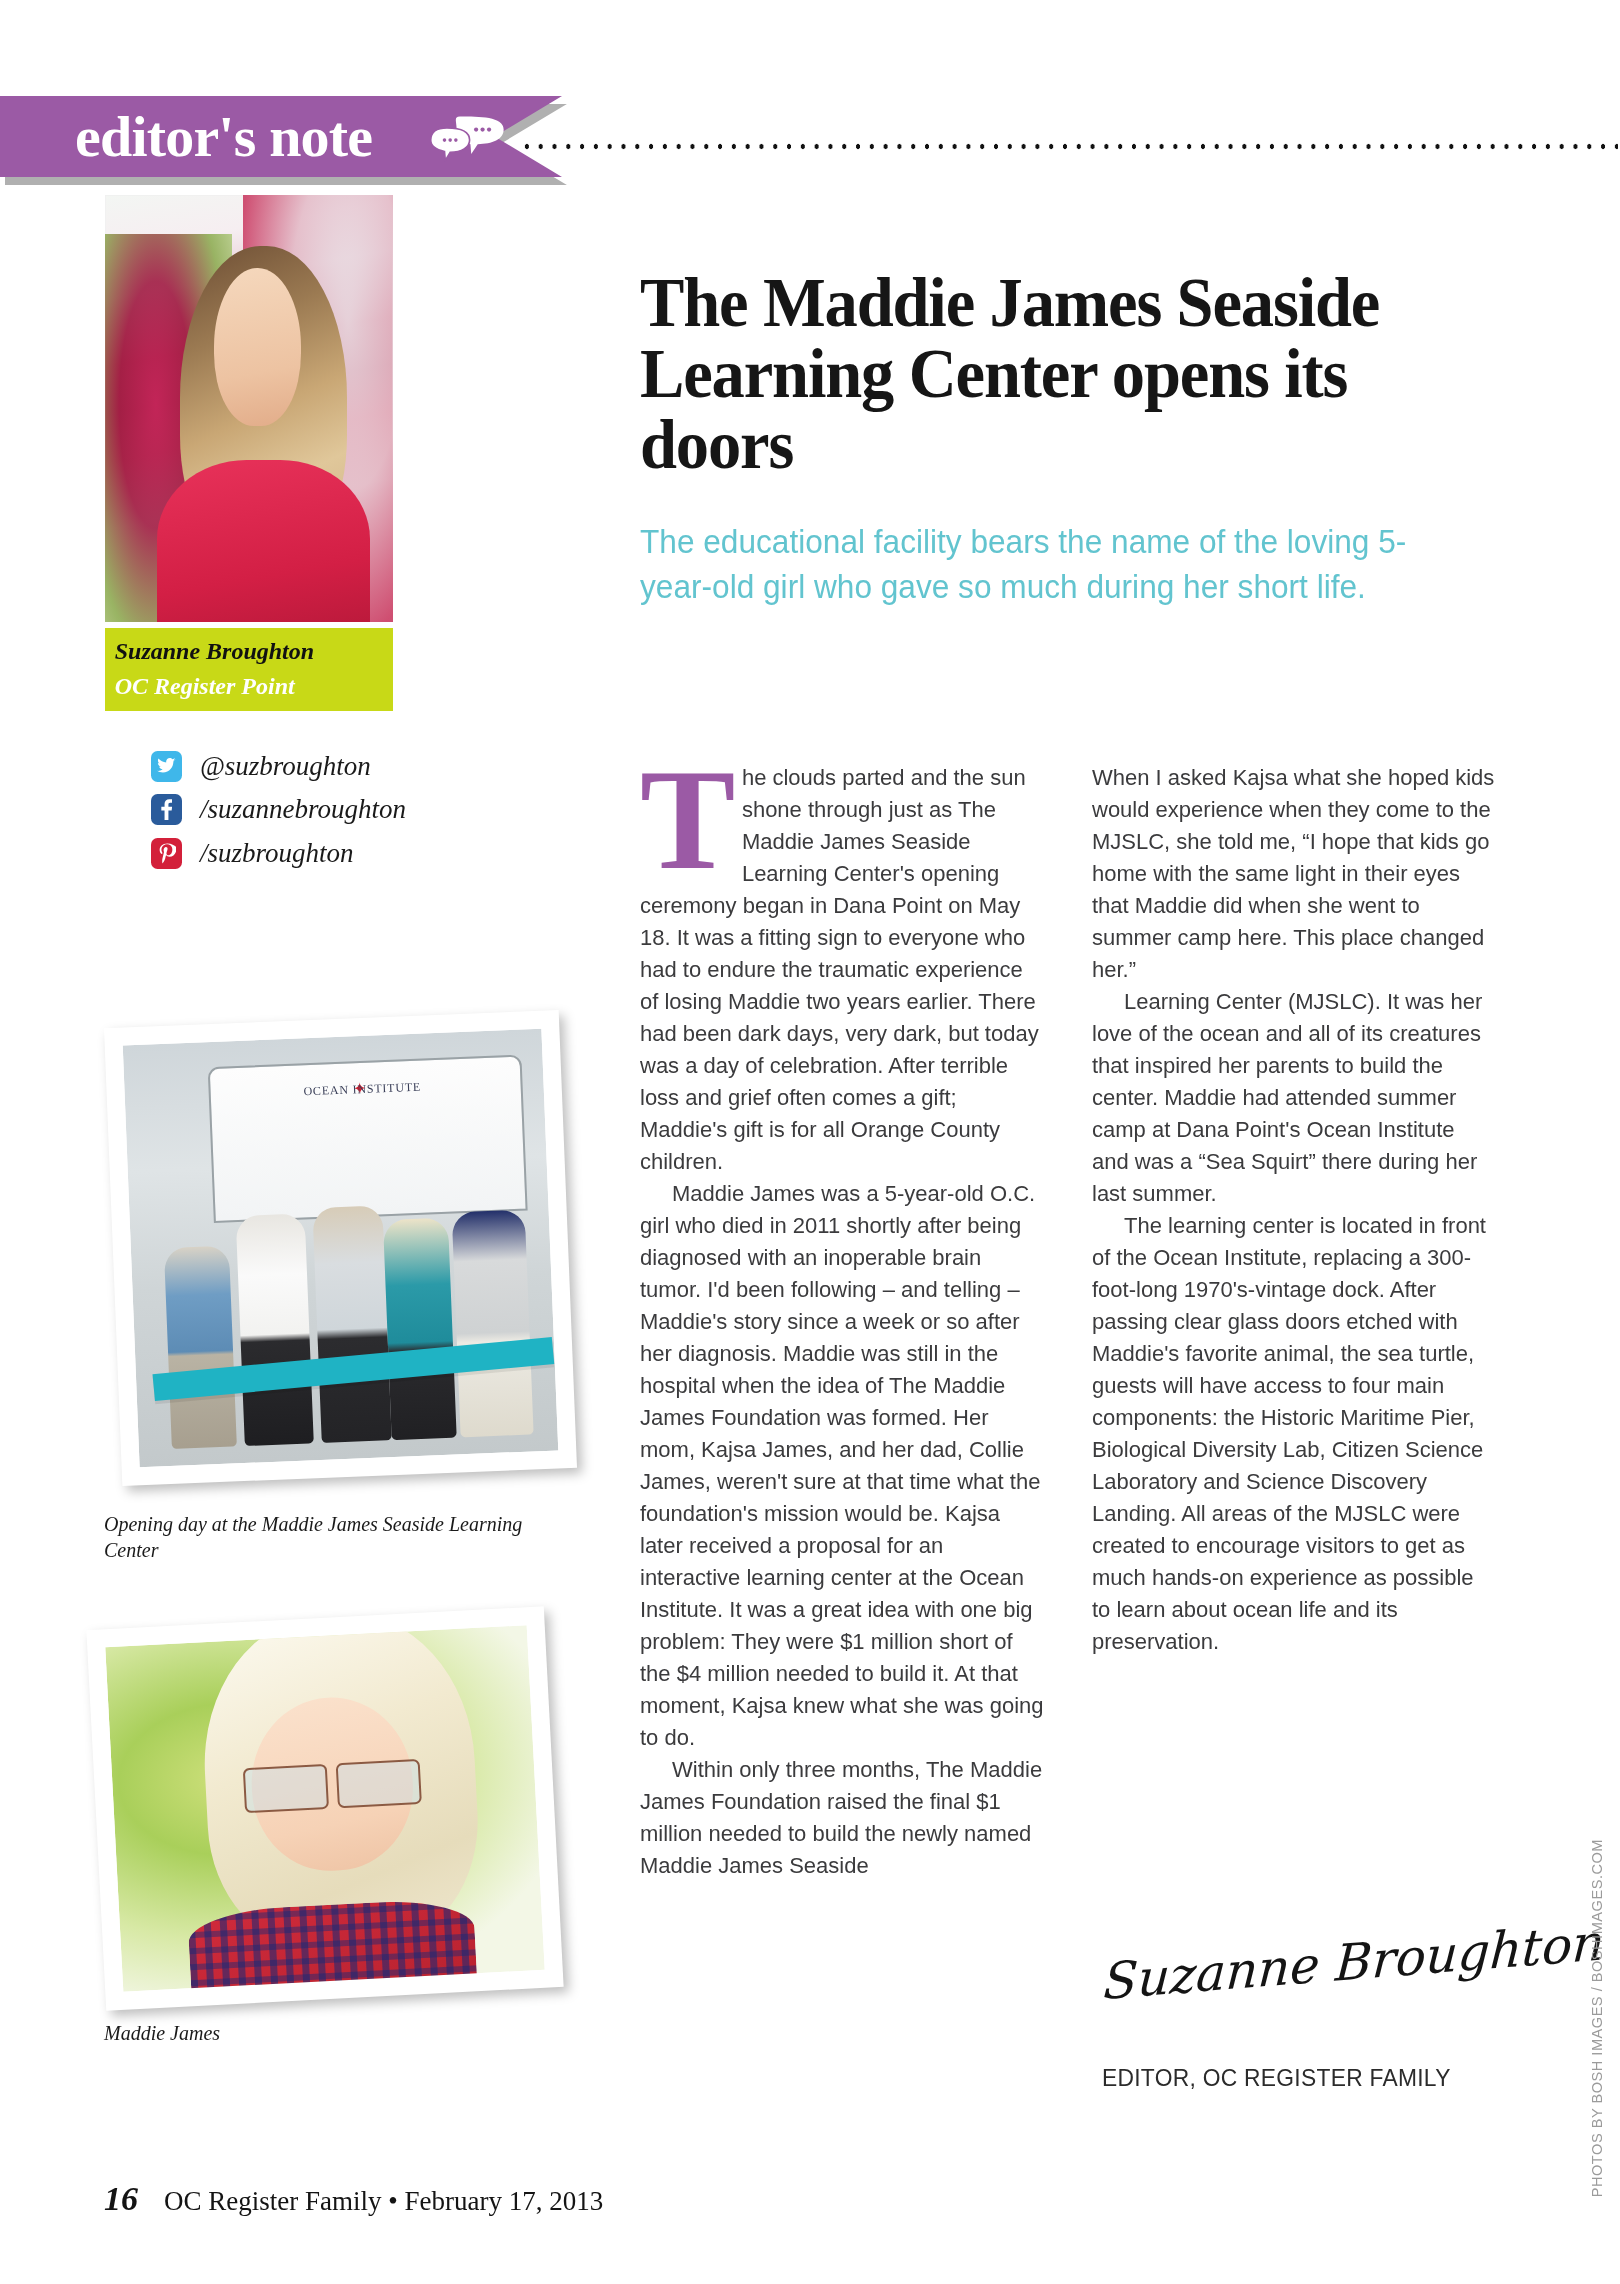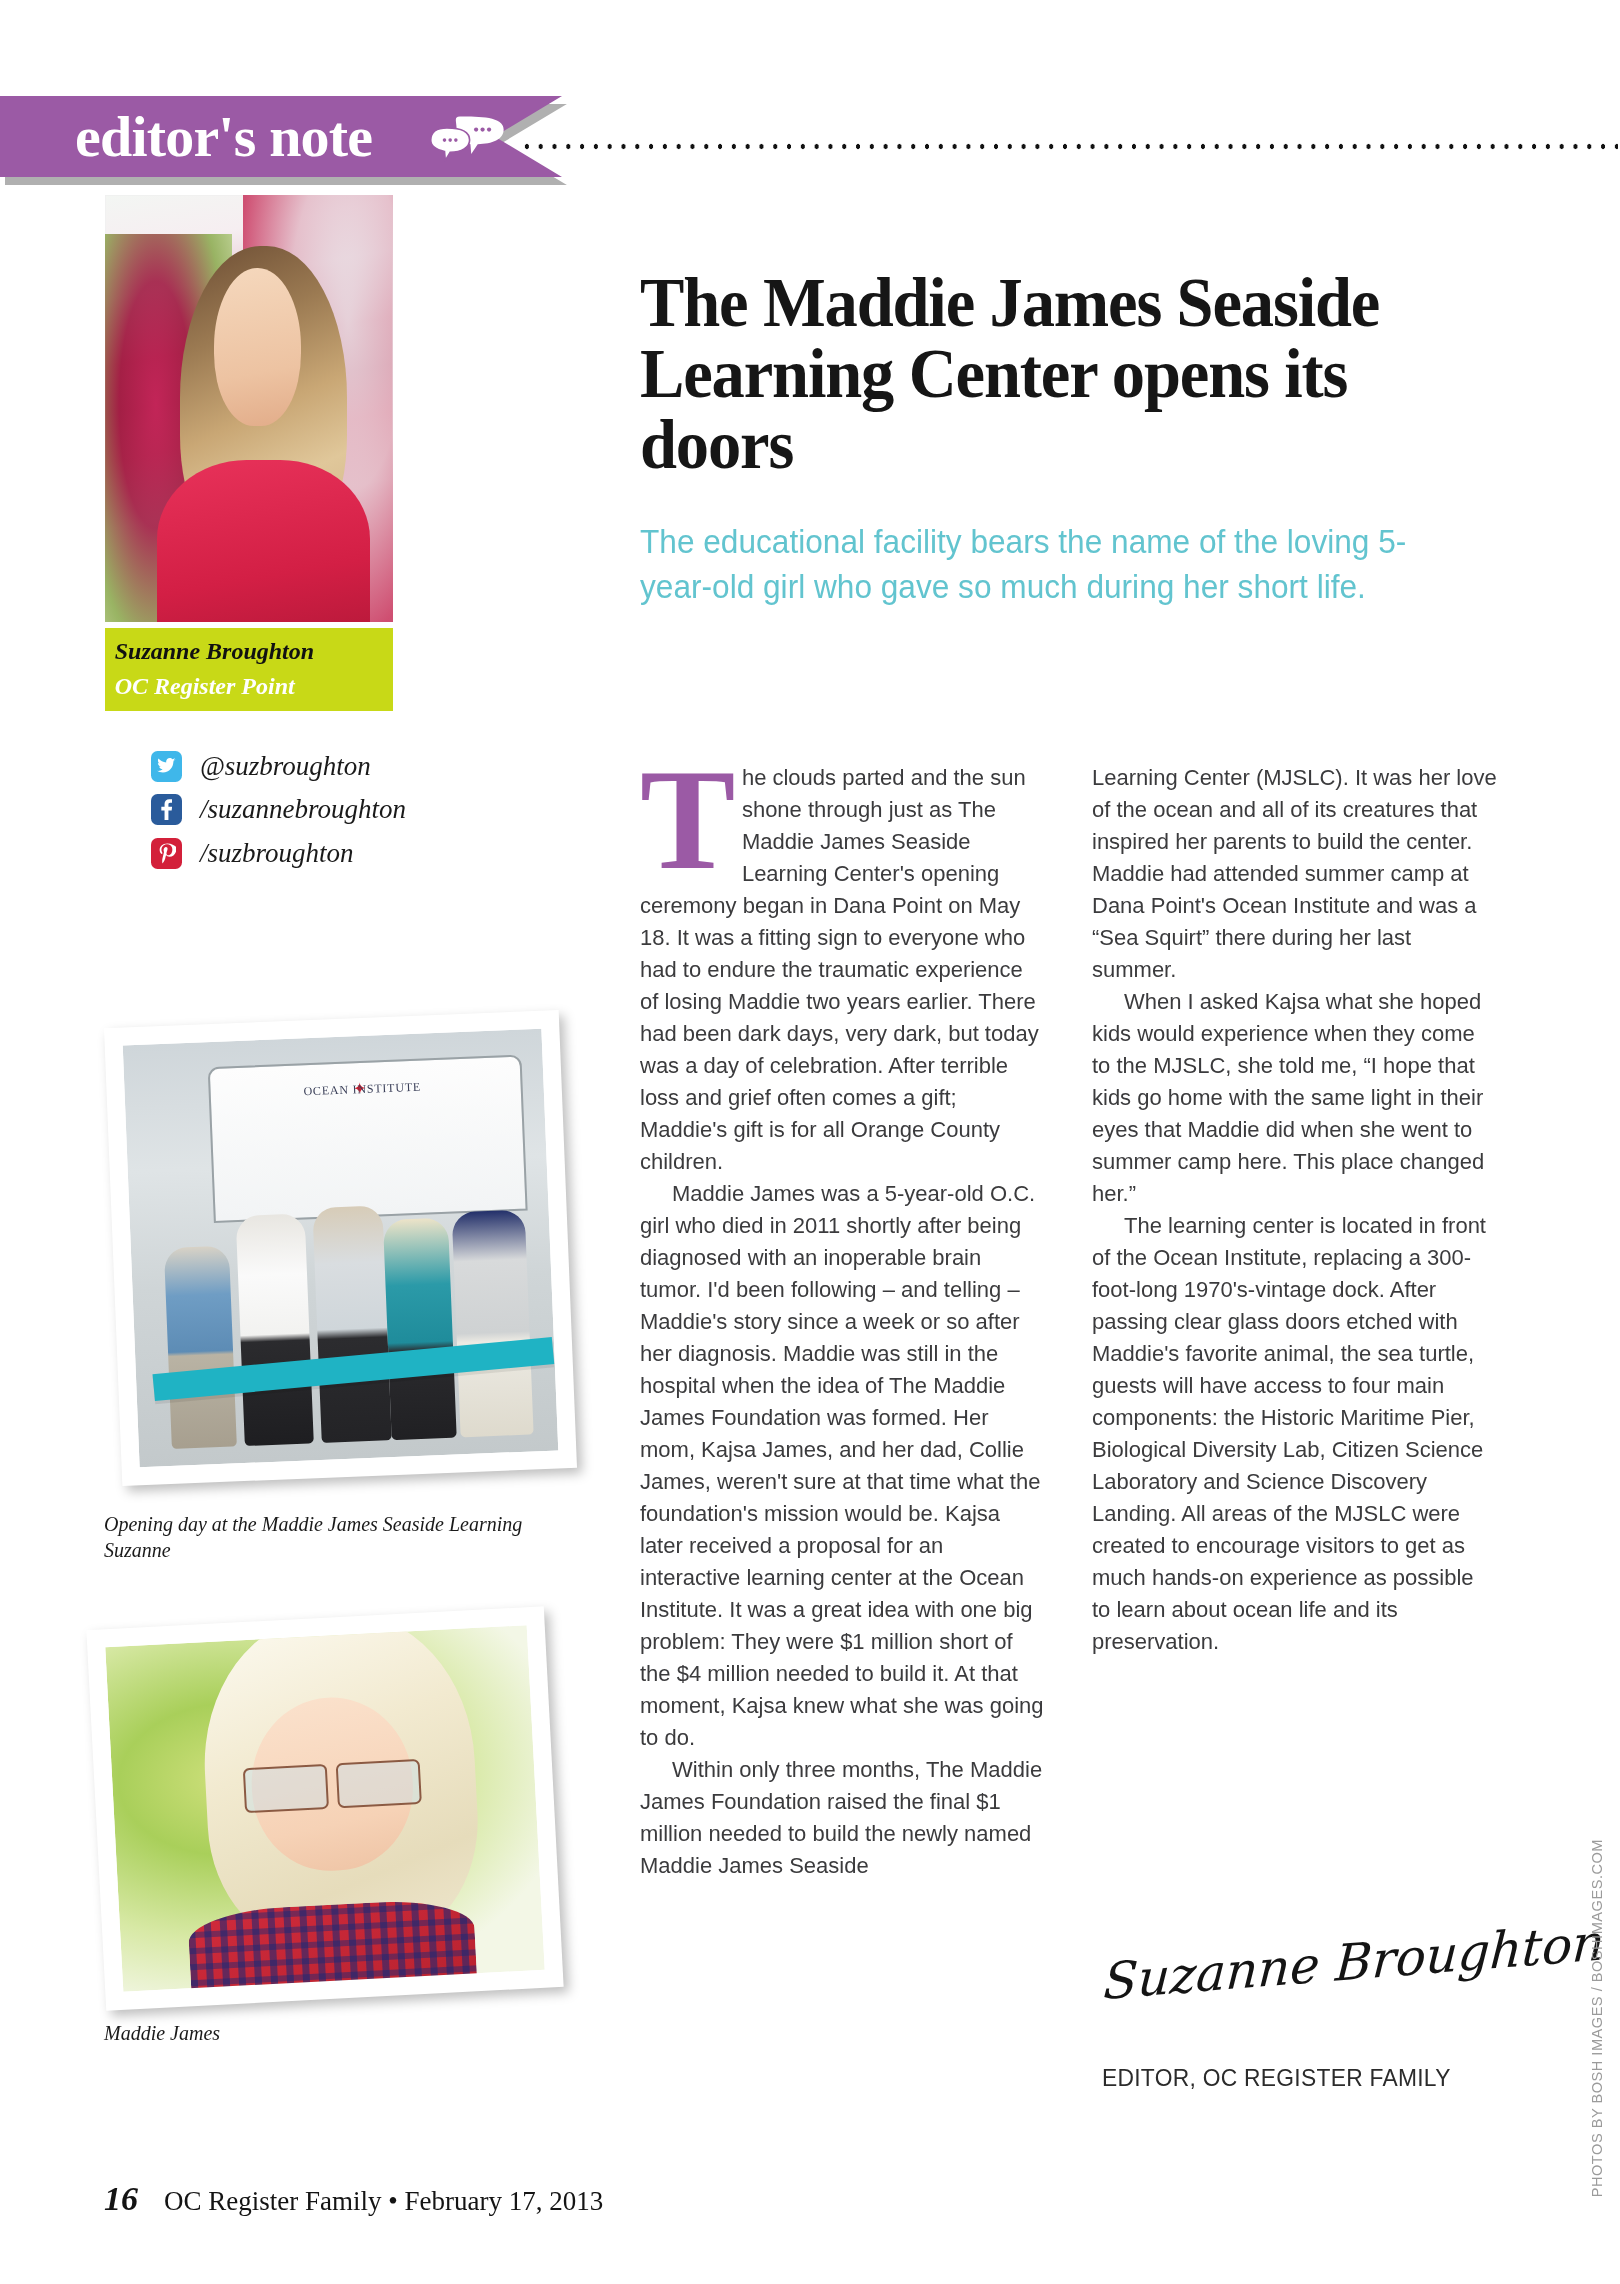--- a/index.html
+++ b/index.html
@@ -463,21 +463,21 @@
           <div class="rp-p" style="left:2%;width:17%;height:82%;background:linear-gradient(180deg,#d8d2c6 0%,#6f9dc4 24%,#5d8cb5 52%,#b9b3a4 54%,#a79f8f 100%);"></div>
           <div class="rp-p" style="left:21%;width:18%;height:94%;background:linear-gradient(180deg,#e8e6e1 0%,#fafafa 26%,#f2f2f0 52%,#2b2b2e 55%,#1e1e21 100%);"></div>
           <div class="rp-p" style="left:41%;width:18%;height:96%;background:linear-gradient(180deg,#d7ccb8 0%,#d9dde0 24%,#cfd6da 52%,#2c2c2f 56%,#232326 100%);"></div>
           <div class="rp-p" style="left:59%;width:17%;height:90%;background:linear-gradient(180deg,#ece3c8 0%,#2b9aa8 30%,#1f8c9b 56%,#2b2b2e 60%,#202023 100%);"></div>
           <div class="rp-p" style="left:77%;width:19%;height:92%;background:linear-gradient(180deg,#23306a 0%,#d8dadb 22%,#cfd2d3 54%,#eceae3 58%,#dedacd 100%);"></div>
           <div class="rp-ribbonband"></div>
         </div>
       </div>
     </div>
   </div>
-  <div class="caption caption-ribbon">Opening day at the Maddie James Seaside Learning Suzanne</div>
+  <div class="caption caption-ribbon">Opening day at the Maddie James Seaside Learning Center</div>
 
   <div class="photo-frame photo-maddie">
     <div class="photo-inner">
       <div class="maddiephoto">
         <div class="mp-hair"></div>
         <div class="mp-face"></div>
         <div class="mp-glasses">
           <div class="mp-lens" style="left:0;"></div>
           <div class="mp-lens" style="right:0;"></div>
         </div>
@@ -492,22 +492,22 @@
 
   <div class="col col1">
     <p>
       <span class="dropcap">T</span><span>he clouds parted and the sun shone through just as The Maddie James Seaside Learning Center's opening ceremony began in Dana Point on May 18. It was a fitting sign to everyone who had to endure the traumatic experience of losing Maddie two years earlier. There had been dark days, very dark, but today was a day of celebration. After terrible loss and grief often comes a gift; Maddie's gift is for all Orange County children.</span>
     </p>
     <p>Maddie James was a 5-year-old O.C. girl who died in 2011 shortly after being diagnosed with an inoperable brain tumor. I'd been following – and telling – Maddie's story since a week or so after her diagnosis. Maddie was still in the hospital when the idea of The Maddie James Foundation was formed. Her mom, Kajsa James, and her dad, Collie James, weren't sure at that time what the foundation's mission would be. Kajsa later received a proposal for an interactive learning center at the Ocean Institute. It was a great idea with one big problem: They were $1 million short of the $4 million needed to build it. At that moment, Kajsa knew what she was going to do.</p>
     <p>Within only three months, The Maddie James Foundation raised the final $1 million needed to build the newly named Maddie James Seaside</p>
   </div>
 
   <div class="col col2">
+    <p>When I asked Kajsa what she hoped kids would experience when they come to the MJSLC, she told me, “I hope that kids go home with the same light in their eyes that Maddie did when she went to summer camp here. This place changed her.”</p>
     <p>Learning Center (MJSLC). It was her love of the ocean and all of its creatures that inspired her parents to build the center. Maddie had attended summer camp at Dana Point's Ocean Institute and was a “Sea Squirt” there during her last summer.</p>
-    <p>When I asked Kajsa what she hoped kids would experience when they come to the MJSLC, she told me, “I hope that kids go home with the same light in their eyes that Maddie did when she went to summer camp here. This place changed her.”</p>
     <p>The learning center is located in front of the Ocean Institute, replacing a 300-foot-long 1970's-vintage dock. After passing clear glass doors etched with Maddie's favorite animal, the sea turtle, guests will have access to four main components: the Historic Maritime Pier, Biological Diversity Lab, Citizen Science Laboratory and Science Discovery Landing. All areas of the MJSLC were created to encourage visitors to get as much hands-on experience as possible to learn about ocean life and its preservation.</p>
   </div>
 
   <div class="signature">
     <span class="sig-text">Suzanne Broughton</span>
   </div>
   <div class="sig-role">EDITOR, OC REGISTER FAMILY</div>
 
   <div class="photo-credit">PHOTOS BY BOSH IMAGES / BOSHIMAGES.COM</div>
 

